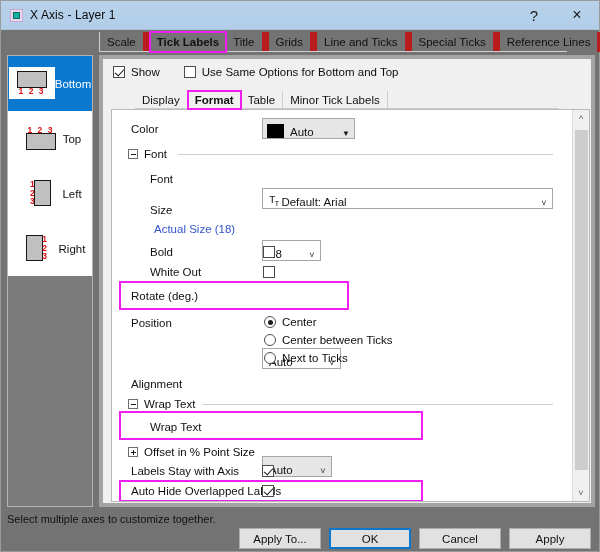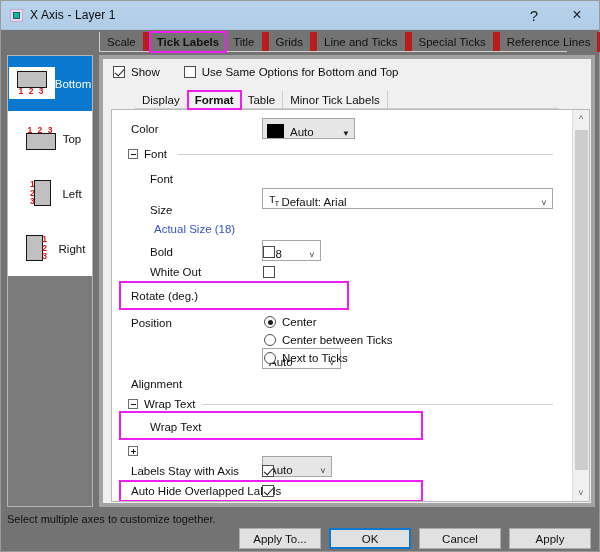--- a/index.html
+++ b/index.html
@@ -417,20 +417,21 @@
         <div class="grpline" style="left:90px;top:294px;width:351px;"></div>
 
         <div class="row" style="left:38px;top:311px;">
           <span class="lbl">Wrap Text</span>
         </div>
 
         <div class="hlbox" style="left:7px;top:301px;width:304px;height:29px;"></div>
 
         <div class="grouphdr" style="left:16px;top:336px;">
           <span class="expander plus"></span>
+          <span>Offset in % Point Size</span>
         </div>
 
         <div class="row" style="left:19px;top:355px;">
           <span class="lbl">Labels Stay with Axis</span>
         </div>
         <span class="chk on" style="position:absolute;left:150px;top:355px;"></span>
 
         <div class="row" style="left:19px;top:375px;">
           <span class="lbl">Auto Hide Overlapped Labels</span>
         </div>

